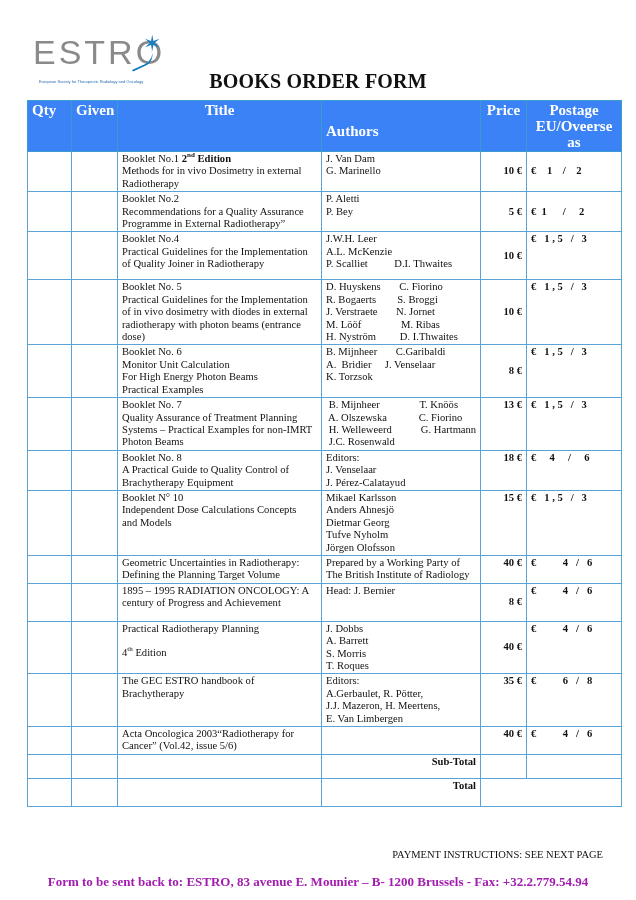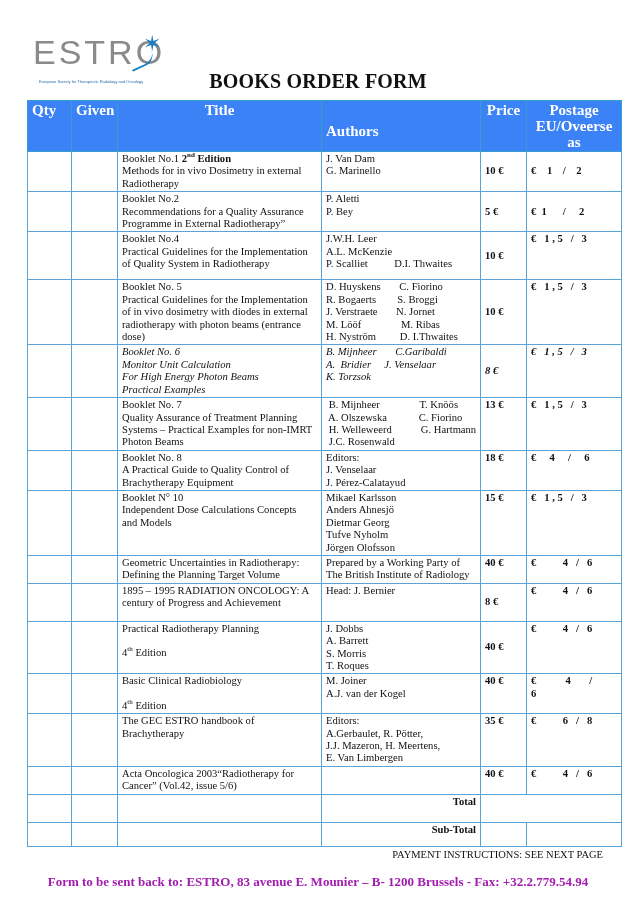--- a/index.html
+++ b/index.html
@@ -14,21 +14,21 @@
   .logo-sub { position: absolute; left: 6px; top: 44px; font-family: "Liberation Sans", sans-serif;
               font-size: 4px; color: #2a6fb0; white-space: nowrap; }
   .page-title { position: absolute; left: 0; width: 636px; top: 70px; text-align: center;
                 font-size: 20px; font-weight: bold; letter-spacing: 0.2px; }
   table.order { position: absolute; left: 27px; top: 100px; width: 594px; border-collapse: collapse;
                 table-layout: fixed; font-size: 10.6px; line-height: 12.4px; }
   table.order td, table.order th { border: 1.5px solid #5aa3d6; padding: 1px 4px; vertical-align: top; }
   table.order th { background: #3b82f6; color: #ffffff; font-weight: bold; font-size: 15px;
                    line-height: 16px; border-color: #3b9ad0; }
   th.left { text-align: left; }
-  .price { font-weight: bold; text-align: left; padding-left: 5px; margin-left: 28px; }
+  .price { font-weight: bold; text-align: right; padding-left: 5px; margin-left: 28px; }
   .postage { font-weight: bold; white-space: pre; font-family: "Liberation Serif", serif; }
   .auth-line { white-space: pre; }
   .sub { text-align: right; font-weight: bold; }
   .mid { vertical-align: middle !important; }
   sup { font-size: 7px; line-height: 0; }
   .payment { position: absolute; right: 33px; top: 849px; font-size: 10.5px; font-weight: normal; }
   .sendback { position: absolute; left: 0; width: 636px; top: 874px; text-align: center;
               font-size: 13px; font-weight: bold; color: #a21caf; }
 </style>
 </head>
@@ -96,21 +96,21 @@
         </td>
         <td class="price mid">5 €</td>
         <td class="postage mid">€  1      /     2</td>
       </tr>
       <tr style="height: 48px;">
         <td></td>
         <td></td>
         <td>
           <div>Booklet No.4</div>
           <div>Practical Guidelines for the Implementation</div>
-          <div>of Quality System in Radiotherapy</div>
+          <div>of Quality Joiner in Radiotherapy</div>
         </td>
         <td>
           <div class="auth-line">J.W.H. Leer</div>
           <div class="auth-line">A.L. McKenzie</div>
           <div class="auth-line">P. Scalliet          D.I. Thwaites</div>
         </td>
         <td class="price mid">10 €</td>
         <td class="postage">€   1 , 5   /   3</td>
       </tr>
       <tr style="height: 62px;">
@@ -126,21 +126,21 @@
         <td>
           <div class="auth-line">D. Huyskens       C. Fiorino</div>
           <div class="auth-line">R. Bogaerts        S. Broggi</div>
           <div class="auth-line">J. Verstraete       N. Jornet</div>
           <div class="auth-line">M. Lööf               M. Ribas</div>
           <div class="auth-line">H. Nyström         D. I.Thwaites</div>
         </td>
         <td class="price mid">10 €</td>
         <td class="postage">€   1 , 5   /   3</td>
       </tr>
-      <tr style="height: 50px; font-style: italic;">
+      <tr style="height: 50px;">
         <td></td>
         <td></td>
         <td>
           <div>Booklet No. 6</div>
           <div>Monitor Unit Calculation</div>
           <div>For High Energy Photon Beams</div>
           <div>Practical Examples</div>
         </td>
         <td>
           <div class="auth-line">B. Mijnheer       C.Garibaldi</div>
@@ -239,36 +239,20 @@
         </td>
         <td>
           <div class="auth-line">J. Dobbs</div>
           <div class="auth-line">A. Barrett</div>
           <div class="auth-line">S. Morris</div>
           <div class="auth-line">T. Roques</div>
         </td>
         <td class="price mid">40 €</td>
         <td class="postage">€          4   /   6</td>
       </tr>
-      <tr style="height: 38px;">
-        <td></td>
-        <td></td>
-        <td>
-          <div>Basic Clinical Radiobiology</div>
-          <div style="height: 12px;"></div>
-          <div>4<sup>th</sup> Edition</div>
-        </td>
-        <td>
-          <div class="auth-line">M. Joiner</div>
-          <div class="auth-line">A.J. van der Kogel</div>
-        </td>
-        <td class="price">40 €</td>
-        <td class="postage">€           4       /
-6</td>
-      </tr>
       <tr style="height: 50px;">
         <td></td>
         <td></td>
         <td>
           <div>The GEC ESTRO handbook of</div>
           <div>Brachytherapy</div>
         </td>
         <td>
           <div class="auth-line">Editors:</div>
           <div class="auth-line">A.Gerbaulet, R. Pötter,</div>
@@ -284,32 +268,32 @@
         <td>
           <div>Acta Oncologica 2003“Radiotherapy for</div>
           <div>Cancer” (Vol.42, issue 5/6)</div>
         </td>
         <td></td>
         <td class="price">40 €</td>
         <td class="postage">€          4   /   6</td>
       </tr>
     </tbody>
   <tbody>
+    <tr style="height:24px">
+      <td></td>
+      <td></td>
+      <td></td>
+      <td class="sub">Sub-Total</td>
+      <td></td>
+      <td></td>
+    </tr>
     <tr style="height:28px">
       <td></td>
       <td></td>
       <td></td>
       <td class="sub">Total</td>
       <td colspan="2"></td>
     </tr>
-    <tr style="height:24px">
-      <td></td>
-      <td></td>
-      <td></td>
-      <td class="sub">Sub-Total</td>
-      <td></td>
-      <td></td>
-    </tr>
   </tbody>
 </table>
 
 <div class="payment">PAYMENT INSTRUCTIONS: SEE NEXT PAGE</div>
 <div class="sendback">Form to be sent back to: ESTRO, 83 avenue E. Mounier – B- 1200 Brussels  - Fax: +32.2.779.54.94</div>
 
 </body></html>

